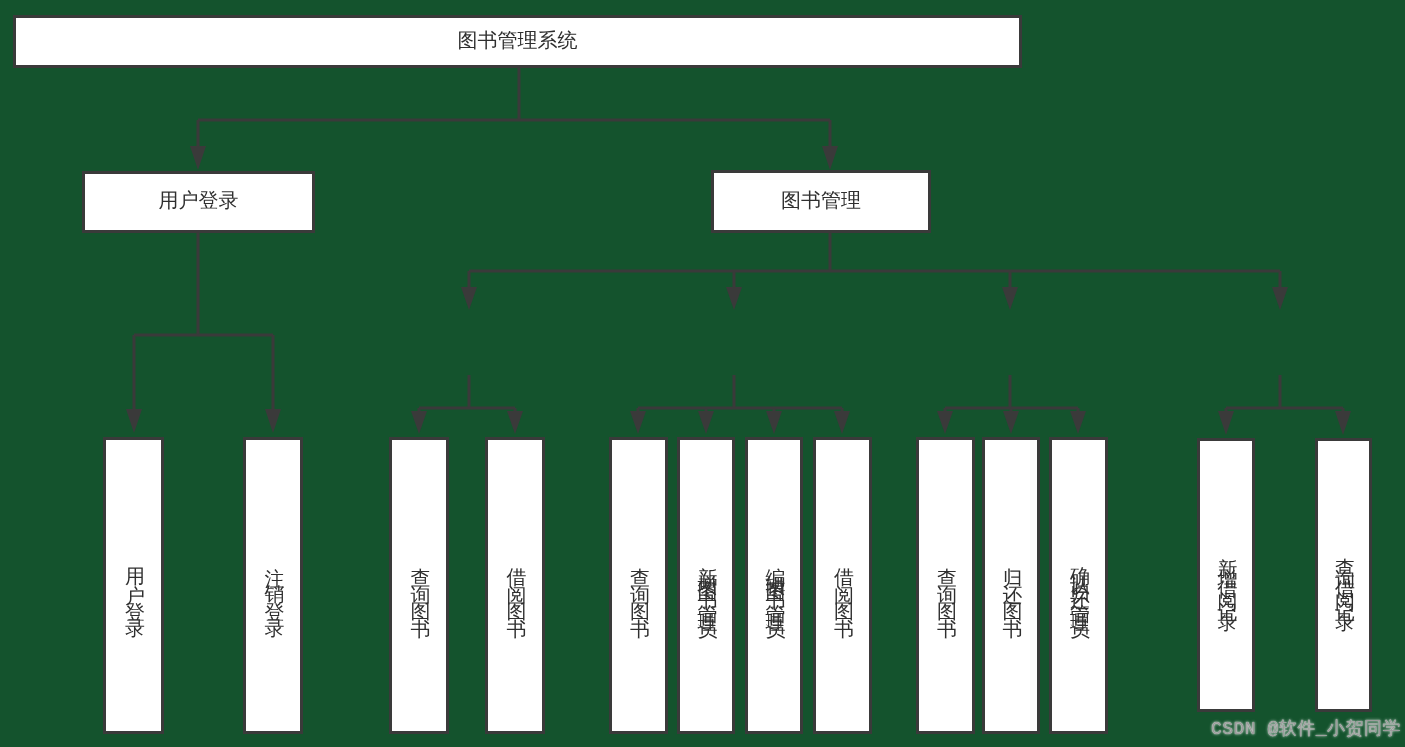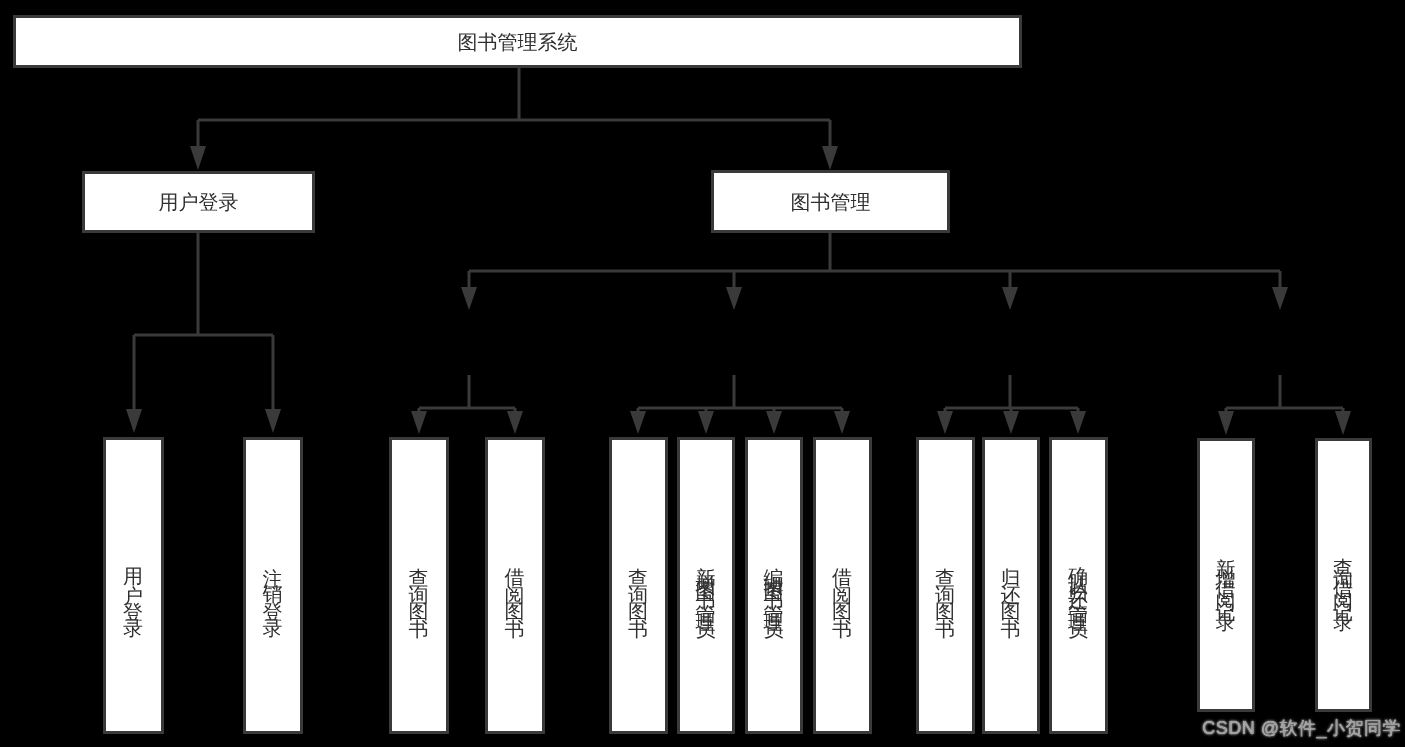--- a/index.html
+++ b/index.html
@@ -1,20 +1,20 @@
 <!DOCTYPE html>
 <html><head>
 <meta charset="utf-8">
 <style>
   html,body{margin:0;padding:0;background:#ffffff;}
   .stage{
     position:relative;
     width:1405px;height:747px;
-    background:#000000;
-    font-family:Liberation Sans, sans-serif;
+    background:#14532d;
+    font-family:Liberation Mono, monospace;
     color:#2f2f2f;
     overflow:hidden;
   }
   svg.connectors{position:absolute;left:0;top:0;z-index:1;}
   .node{
     position:absolute;
     background:#ffffff;
     border:3px solid #3a3a3a;
     box-sizing:border-box;
     display:flex;align-items:center;justify-content:center;
@@ -109,21 +109,21 @@
     </g>
   </svg>
 
   <div class="node" style="left:13px;top:15px;width:1009px;height:53px;">
     <span class="hlabel">图书管理系统</span>
   </div>
 
   <div class="node" style="left:82px;top:171px;width:233px;height:62px;">
     <span class="hlabel">用户登录</span>
   </div>
-  <div class="node" style="left:711px;top:170px;width:239px;height:63px;">
+  <div class="node" style="left:711px;top:170px;width:220px;height:63px;">
     <span class="hlabel">图书管理</span>
   </div>
 
 
   <div class="vnode" style="left:103px;top:437px;width:61px;height:297px;">
     <span class="vlabel" style="letter-spacing: 0.85em;">用户登录</span>
   </div>
   <div class="vnode" style="left:243px;top:437px;width:60px;height:297px;">
     <span class="vlabel" style="letter-spacing: 0.85em;">注销登录</span>
   </div>

